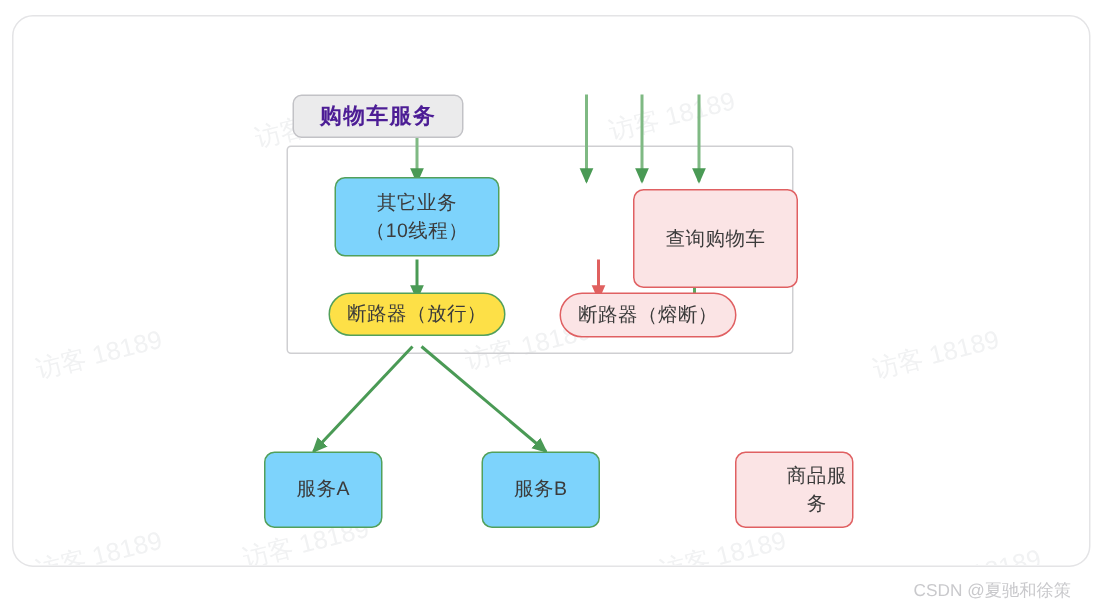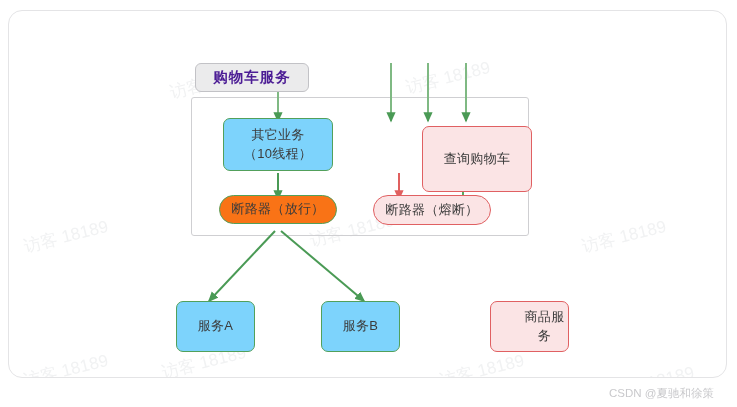--- a/index.html
+++ b/index.html
@@ -81,21 +81,21 @@
     background: #7dd3fc;
     border: 1.6px solid #52a05b;
     border-radius: 7px;
   }
   .node-red {
     background: #fbe4e5;
     border: 1.6px solid #e06062;
     border-radius: 7px;
   }
   .pill-green {
-    background: #f97316;
+    background: #fde047;
     border: 1.6px solid #52a05b;
     border-radius: 999px;
   }
   .pill-red {
     background: #fbe4e5;
     border: 1.6px solid #e06062;
     border-radius: 999px;
   }
 
   

